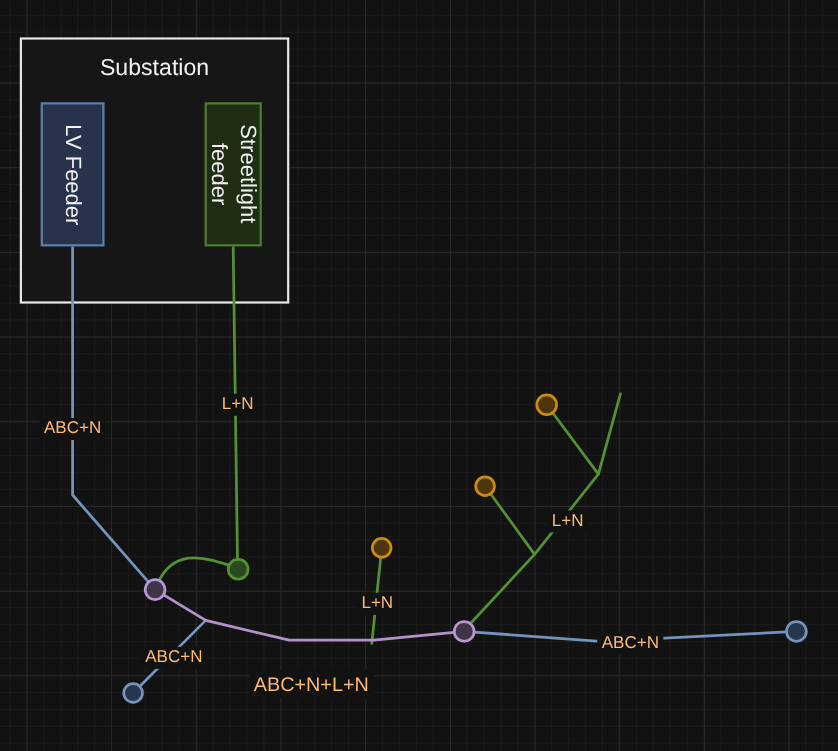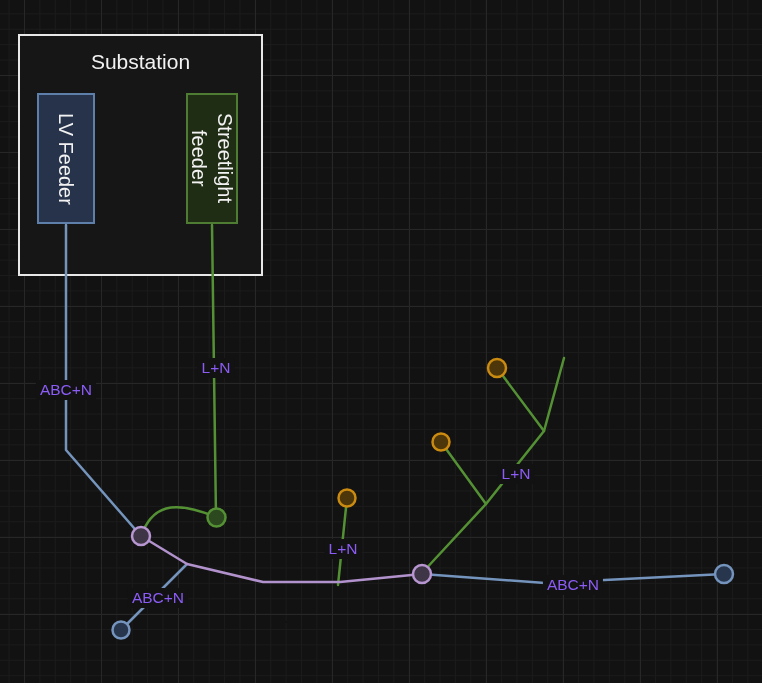--- a/index.html
+++ b/index.html
@@ -82,21 +82,21 @@
   .node-orange { fill: #4d3609; stroke: #ca8b10; }
   .node-blue   { fill: #28364d; stroke: #7494bd; }
 
   
   .cable-label {
     position: absolute;
     transform: translate(-50%, -50%);
     background: #121212;
     padding: 1px 4px;
     font-size: 15.5px;
-    color: #8b5cf6;
+    color: #fdba74;
     white-space: nowrap;
     text-align: center;
   }
   .cable-label.big {
     font-size: 18px;
     line-height: 24px;
   }
 </style>
 </head>
 <body>
@@ -140,20 +140,21 @@
     <circle class="node node-blue" cx="724" cy="574" r="9"></circle>
   </svg>
 
   <div class="cable-label" style="left:66px; top:390px;">ABC+N</div>
 
   <div class="cable-label" style="left:216px; top:368px;">L+N</div>
 
   <div class="cable-label" style="left:158px; top:598px;">ABC+N</div>
 
   <div class="cable-label big" style="left:283px; top:622px;">
+    <div>ABC+N+L+N</div>
   </div>
 
   <div class="cable-label" style="left:343px; top:549px;">L+N</div>
 
   <div class="cable-label" style="left:516px; top:474px;">L+N</div>
 
   <div class="cable-label" style="left:573px; top:585px;">ABC+N</div>
 
 </div>
 

